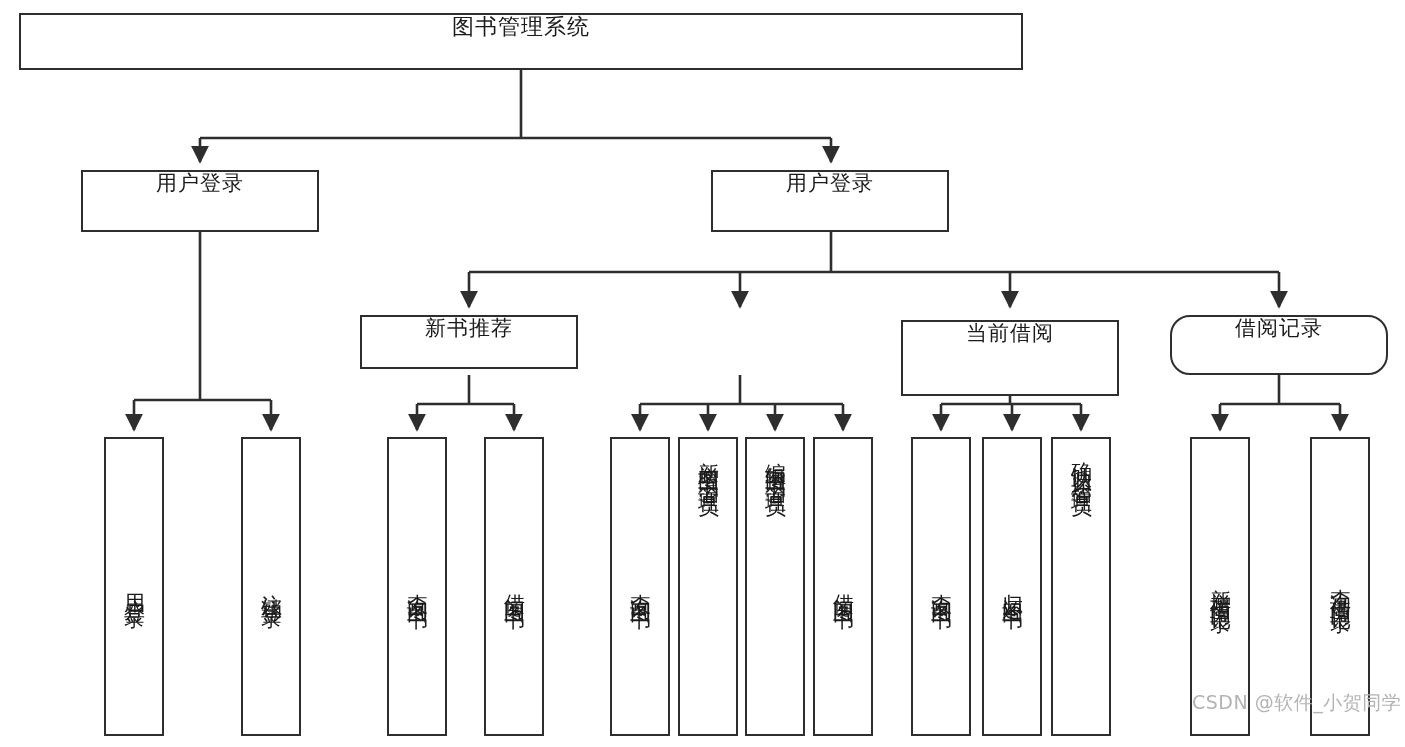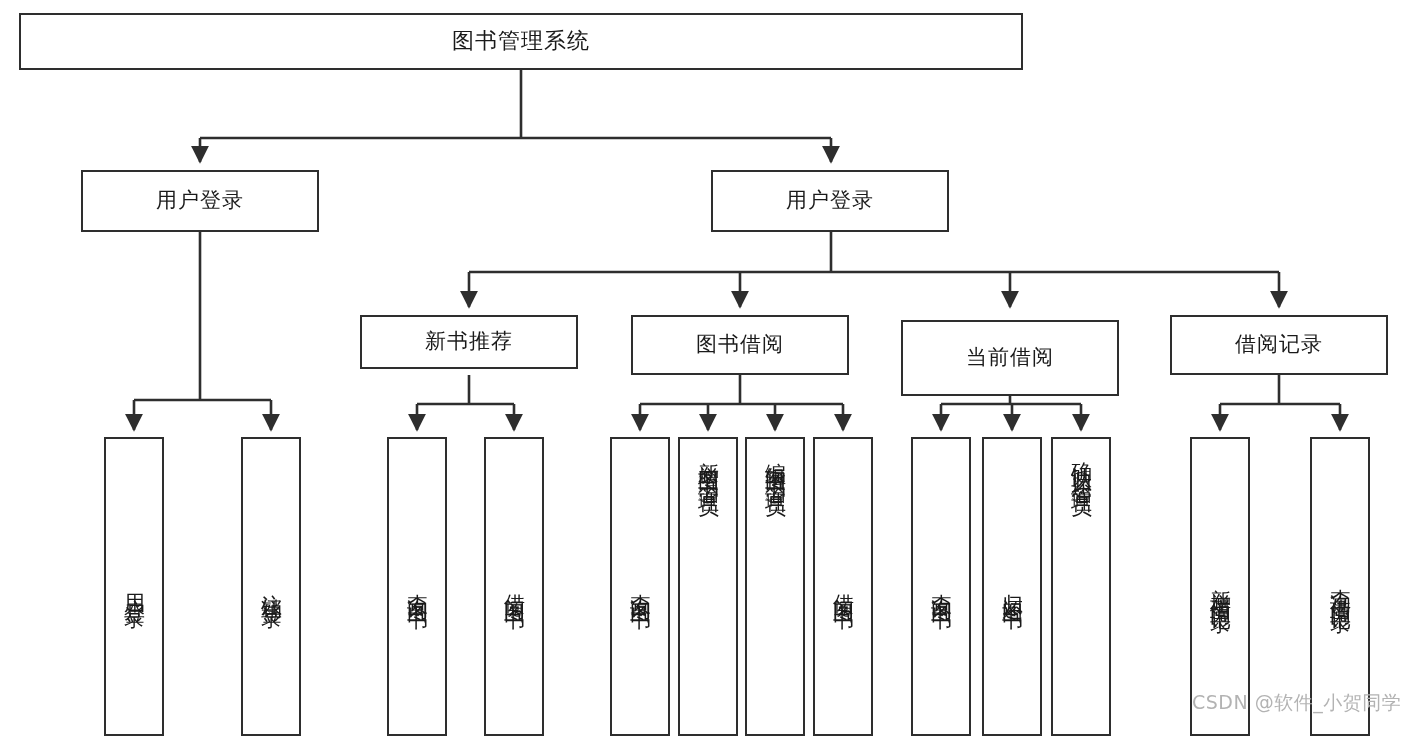--- a/index.html
+++ b/index.html
@@ -25,21 +25,20 @@
     width: 1405px;
     height: 747px;
     pointer-events: none;
   }
   .node {
     position: absolute;
     box-sizing: border-box;
     background: #ffffff;
     border: 2px solid #2e2e2e;
     display: flex;
-    align-items: center;
     justify-content: center;
     color: #1a1a1a;
   }
   .node .lbl {
     display: block;
     text-align: center;
     line-height: 1.12;
   }
   
   .node.h .lbl {
@@ -134,27 +133,24 @@
   <div class="node h" style="left:81px; top:170px; width:238px; height:62px;">
     <span class="lbl">用户登录</span>
   </div>
   <div class="node h" style="left:711px; top:170px; width:238px; height:62px;">
     <span class="lbl">用户登录</span>
   </div>
 
   <div class="node h" style="left:360px; top:315px; width:218px; height:54px;">
     <span class="lbl">新书推荐</span>
   </div>
-  <div class="node h" style="left:631px; top:315px; width:218px; height:60px;">
-    <span class="lbl">图书借阅</span>
-  </div>
   <div class="node h" style="left:901px; top:320px; width:218px; height:76px;">
     <span class="lbl">当前借阅</span>
   </div>
-  <div class="node h" style="left:1170px; top:315px; width:218px; height:60px;">
+  <div class="node h" style="left:1170px; top:315px; width:218px; height:60px;border-radius:20px;">
     <span class="lbl">借阅记录</span>
   </div>
 
   <div class="node v midalign" style="left:104px; top:437px; width:60px; height:299px;">
     <span class="lbl">用户登录</span>
   </div>
   <div class="node v midalign" style="left:241px; top:437px; width:60px; height:299px;">
     <span class="lbl">注销登录</span>
   </div>
 

